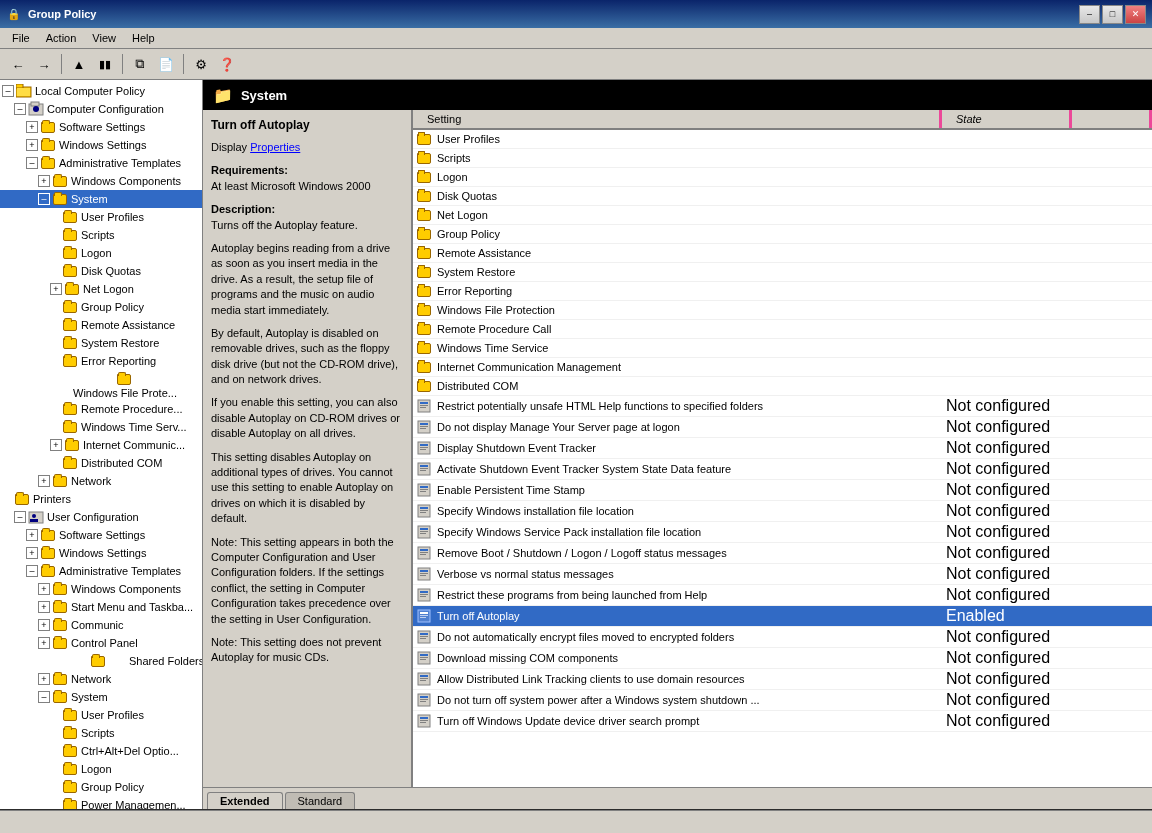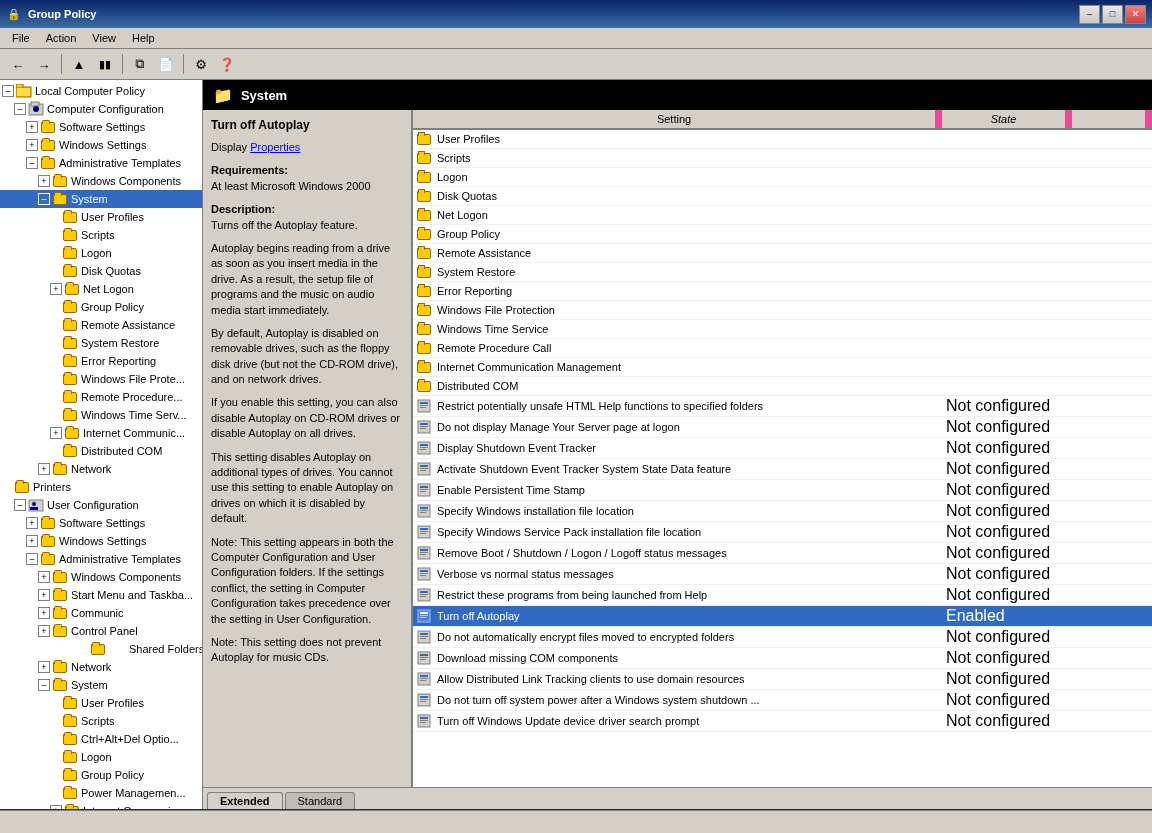--- a/index.html
+++ b/index.html
@@ -229,24 +229,23 @@
 
     
     .table-header {
       display: flex;
       background: #d4d0c8;
       border-bottom: 2px solid #808080;
     }
     .col-header {
       padding: 3px 14px;
       font-size: 11px;
-      border-right: 7px solid #ec4899;
+      border-right: 3px solid #ec4899;
       cursor: pointer;
       user-select: none;
-      text-align: center;
     }
     .col-setting { flex: 1; }
     .col-state { width: 130px; font-style: italic; }
     .col-comment { width: 80px; }
 
     
     .table-body {
       flex: 1;
       overflow-y: auto;
       background: white;
@@ -516,21 +515,21 @@
       </div>
 
       <div class="tree-item" style="padding-left:50px;">
         <span class="tree-spacer"></span>
         <span class="folder-icon">
             <span class="folder-yellow"></span>
           </span>
         <span class="tree-label">Error Reporting</span>
       </div>
 
-      <div class="tree-item" style="padding-left:50px;">
+      <div class="tree-item" style="padding-left:50px;flex-direction:column;">
         <span class="tree-spacer"></span>
         <span class="folder-icon">
             <span class="folder-yellow"></span>
           </span>
         <span class="tree-label">Windows File Prote...</span>
       </div>
 
       <div class="tree-item" style="padding-left:50px;">
         <span class="tree-spacer"></span>
         <span class="folder-icon">
@@ -848,29 +847,29 @@
                 <span class="small-folder"></span>
               </div>
             <div class="row-name">Windows File Protection</div>
             <div class="row-state"></div>
             <div class="row-comment"></div>
           </div>
           <div class="table-row folder-row">
             <div class="row-icon">
                 <span class="small-folder"></span>
               </div>
+            <div class="row-name">Remote Procedure Call</div>
+            <div class="row-state"></div>
+            <div class="row-comment"></div>
+          </div>
+          <div class="table-row folder-row">
+            <div class="row-icon">
+                <span class="small-folder"></span>
+              </div>
             <div class="row-name">Windows Time Service</div>
-            <div class="row-state"></div>
-            <div class="row-comment"></div>
-          </div>
-          <div class="table-row folder-row">
-            <div class="row-icon">
-                <span class="small-folder"></span>
-              </div>
-            <div class="row-name">Remote Procedure Call</div>
             <div class="row-state"></div>
             <div class="row-comment"></div>
           </div>
           <div class="table-row folder-row">
             <div class="row-icon">
                 <span class="small-folder"></span>
               </div>
             <div class="row-name">Internet Communication Management</div>
             <div class="row-state"></div>
             <div class="row-comment"></div>

